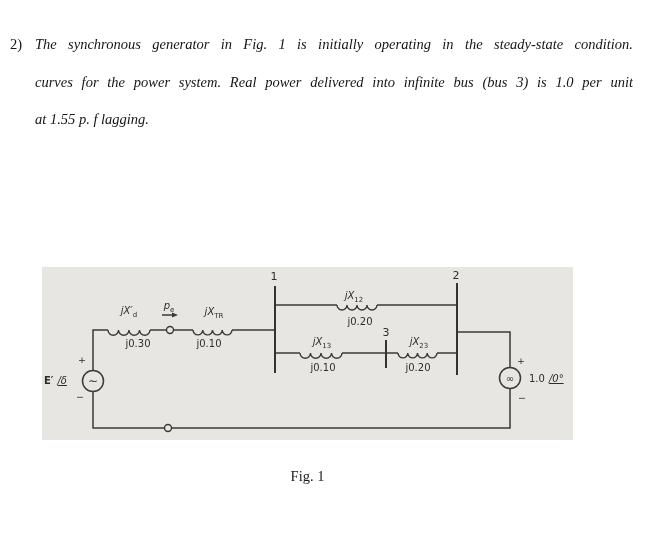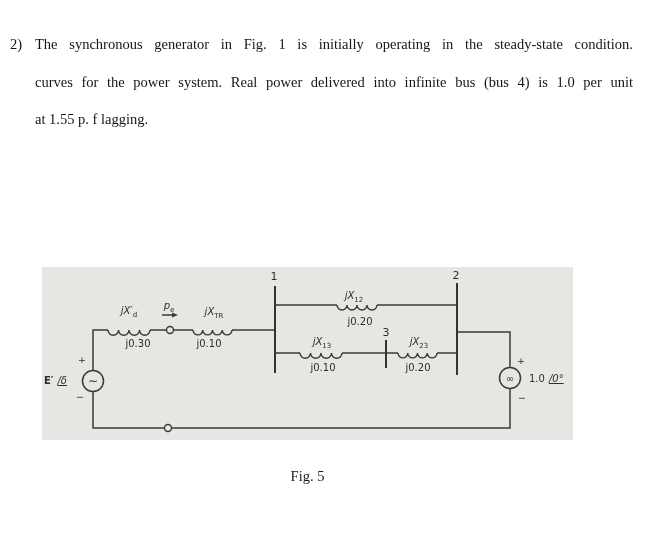--- a/index.html
+++ b/index.html
@@ -12,21 +12,21 @@
   #problem-number {
     position:absolute; left:10px; top:26px;
     font-size:14.5px; line-height:37.5px;
   }
   #problem-text {
     position:absolute; left:35px; top:26px; width:598px;
     font-size:14.5px; line-height:37.5px;
   }
   .ptline {
     height:37.5px; overflow:hidden;
-    text-align:justify; text-align-last:justify;
+    text-align:justify; text-align-last:justify;font-style:italic;
   }
   .ptline.last { text-align-last:left; }
   #figure-panel {
     position:absolute; left:42px; top:267px; width:531px; height:173px;
     background:#e7e6e3;
   }
   #figure-caption {
     position:absolute; left:42px; top:468px; width:531px;
     text-align:center; font-size:14.5px; color:#1a1a1a;
   }
@@ -47,21 +47,21 @@
 </style>
 </head>
 <body>
 
 <div id="page">
 
   <div id="problem-number">2)</div>
 
   <div id="problem-text">
     <div class="ptline">The synchronous generator in Fig. 1 is initially operating in the steady-state condition.</div>
-    <div class="ptline">curves for the power system. Real power delivered into infinite bus (bus 4) is 1.0 per unit</div>
+    <div class="ptline">curves for the power system. Real power delivered into infinite bus (bus 3) is 1.0 per unit</div>
     <div class="ptline last">at 1.55 p. f lagging.</div>
   </div>
 
   <div id="figure-panel">
     <svg width="531" height="173" viewBox="0 0 531 173">
 
       <g>
         <path class="wire" d="M51,103.5 V63 H66"></path>
         <path class="wire" d="M108,63 H124.5"></path>
         <path class="wire" d="M131.5,63 H151"></path>
@@ -122,15 +122,15 @@
 
       <text class="lbl" x="377" y="78" text-anchor="middle"><tspan class="ital">jX</tspan><tspan class="sub" dy="3">23</tspan></text>
       <text class="lbl" x="376" y="104" text-anchor="middle">j0.20</text>
 
       <text class="busnum" x="232" y="13" text-anchor="middle">1</text>
       <text class="busnum" x="414" y="12" text-anchor="middle">2</text>
       <text class="busnum" x="344" y="69" text-anchor="middle">3</text>
     </svg>
   </div>
 
-  <div id="figure-caption">Fig. 5</div>
+  <div id="figure-caption">Fig. 1</div>
 
 </div>
 
 </body></html>

